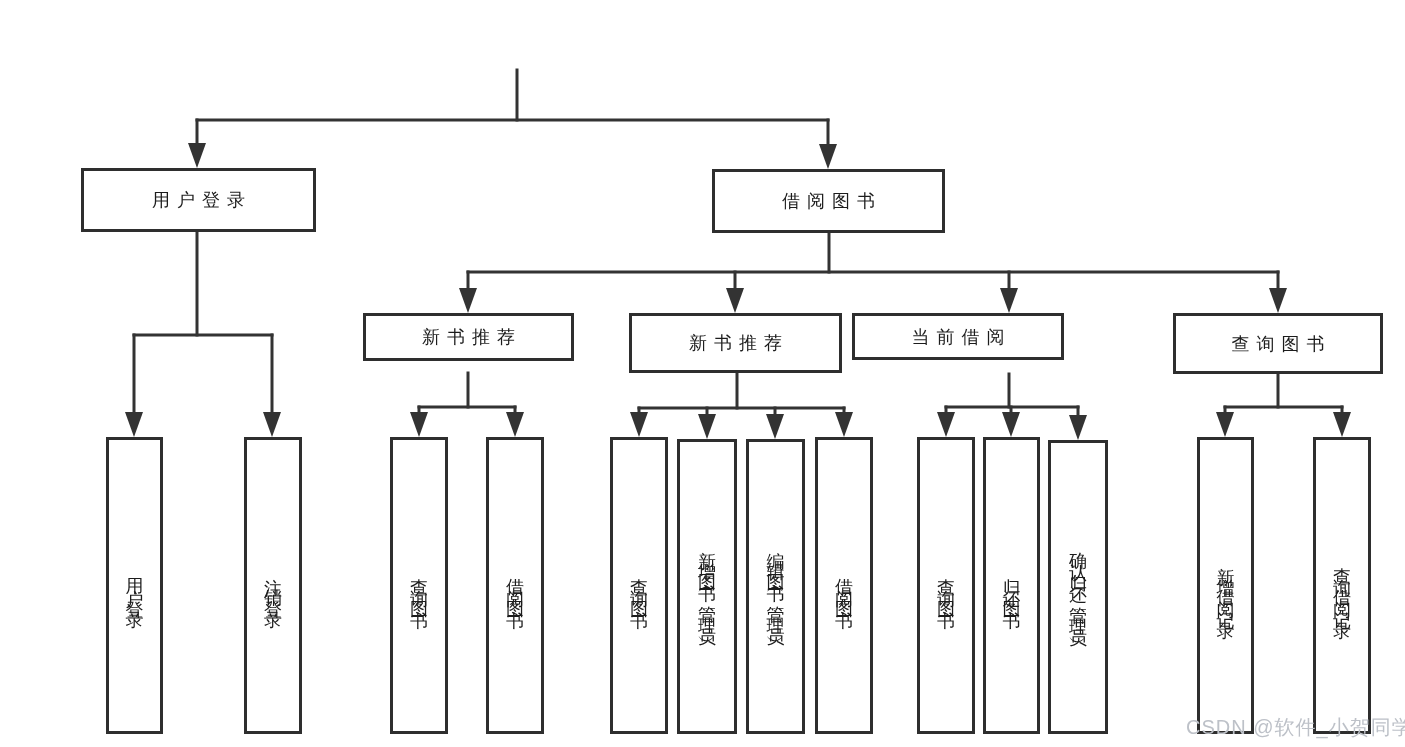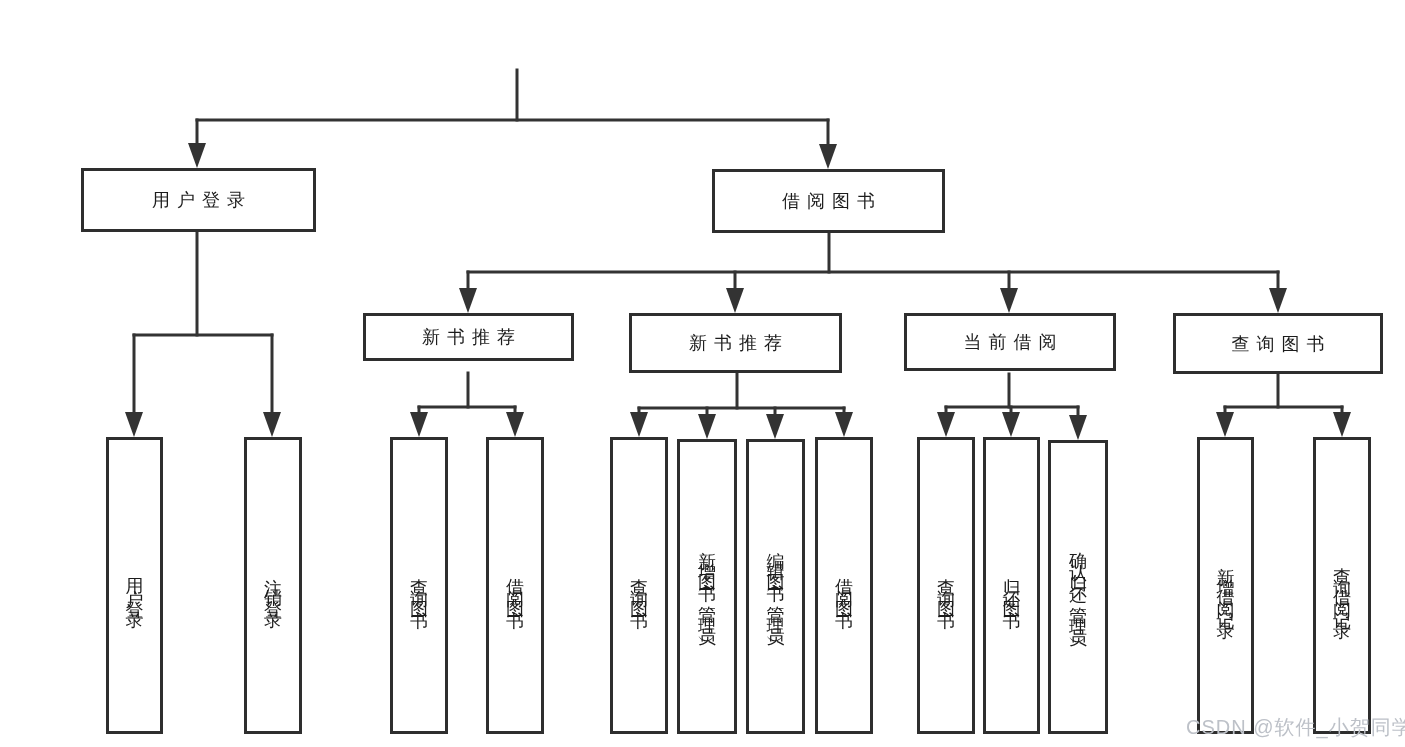--- a/index.html
+++ b/index.html
@@ -131,21 +131,21 @@
   <div class="node h" style="left:712px;top:169px;width:233px;height:64px">
     <span class="lbl">借阅图书</span>
   </div>
 
   <div class="node h" style="left:363px;top:313px;width:211px;height:48px">
     <span class="lbl">新书推荐</span>
   </div>
   <div class="node h" style="left:629px;top:313px;width:213px;height:60px">
     <span class="lbl">新书推荐</span>
   </div>
-  <div class="node h" style="left:904px;top:313px;width:212px;height:58px">
+  <div class="node h" style="left:852px;top:313px;width:212px;height:47px">
     <span class="lbl">当前借阅</span>
   </div>
   <div class="node h" style="left:1173px;top:313px;width:210px;height:61px">
     <span class="lbl">查询图书</span>
   </div>
 
   <div class="node v" style="left:106px;top:437px;width:57px;height:297px">
     <span class="lbl">用户登录</span>
   </div>
   <div class="node v" style="left:244px;top:437px;width:58px;height:297px">

